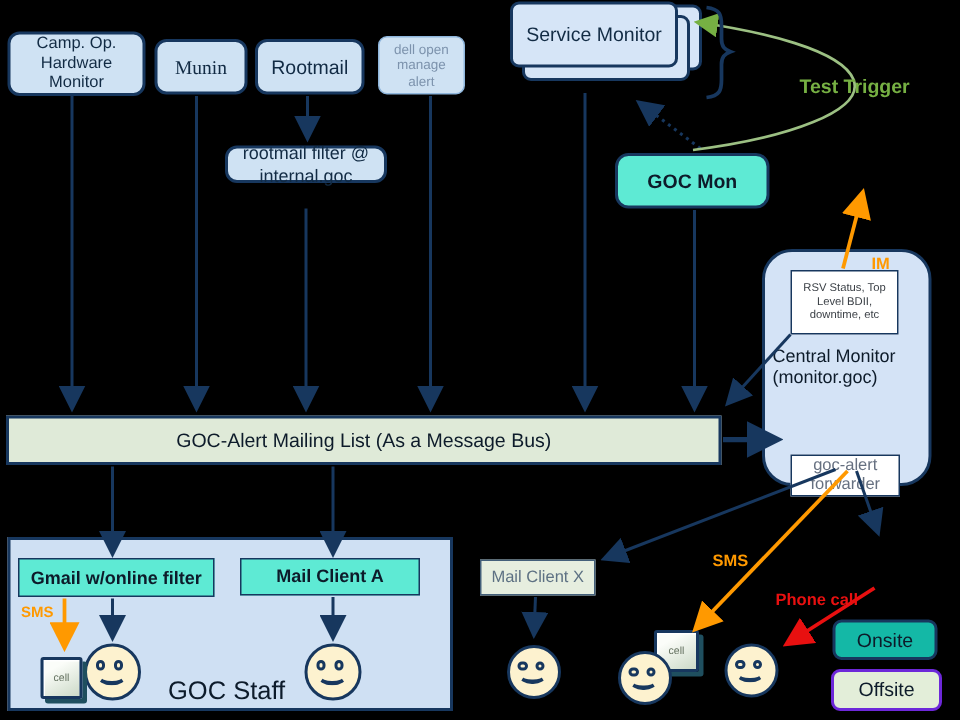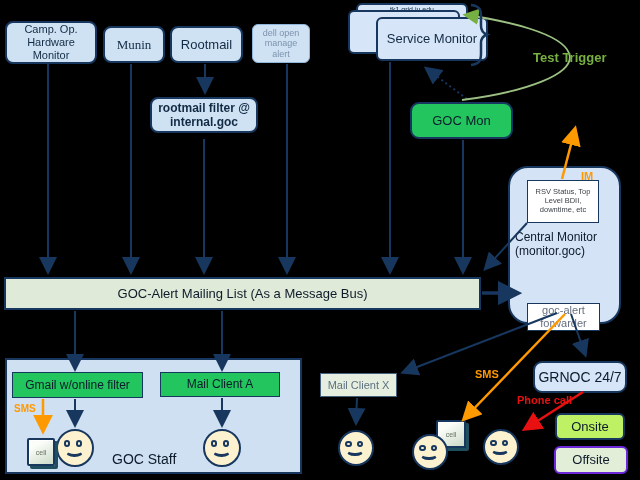--- a/index.html
+++ b/index.html
@@ -3,21 +3,21 @@
 <meta charset="utf-8">
 <style>
   html,body{margin:0;padding:0;background:#000;}
   .stage{position:relative;width:640px;height:480px;background:#000;
          font-family:"Liberation Sans","DejaVu Sans",sans-serif;overflow:hidden;padding-left:48px;}
   .box{position:absolute;display:flex;align-items:center;justify-content:center;
        box-sizing:border-box;text-align:center;z-index:2;}
   .box span{white-space:pre-line;line-height:1.18;}
   .blue{background:#cfe2f3;border:2px solid #17375e;color:#122b44;}
   .lblue{background:#d6e5f7;border:2px solid #17375e;color:#122b44;}
-  .green{background:#22c55e;border:2px solid #17375e;color:#0d1b2a;}
+  .green{background:#5eead4;border:2px solid #17375e;color:#0d1b2a;font-weight:bold;}
   .white{background:#ffffff;border:1.5px solid #17375e;}
   .r6{border-radius:6px;}.r8{border-radius:8px;}.r9{border-radius:9px;}.r20{border-radius:20px;}
   .lbl{position:absolute;font-weight:bold;z-index:6;white-space:nowrap;}
   .smiley{position:absolute;border:2.5px solid #17375e;border-radius:50%;
           background:#fdf2cf;box-sizing:border-box;z-index:3;}
   .eye{position:absolute;width:19%;height:19%;border:2px solid #17375e;border-radius:50%;
        box-sizing:border-box;}
   .eye.l{left:17%;top:27%;} .eye.r{left:52%;top:27%;}
   .mouth{position:absolute;left:20%;top:40%;width:56%;height:36%;box-sizing:border-box;
          border:2px solid transparent;border-bottom:3px solid #17375e;border-radius:50%;}
@@ -48,25 +48,25 @@
        background:#cfe2f3;border:1.5px solid #8fb6dc;color:#7d93ad;">
     <span>dell open
 manage
 alert</span>
   </div>
 
   <div class="box lblue r6" style="left:356px;top:3px;width:112px;height:44px;align-items:flex-start;">
     <span style="font-size:7px;margin-top:1px;">tk1.grid.iu.edu</span>
   </div>
   <div class="box lblue r6" style="left:348px;top:10px;width:112px;height:44px;"></div>
-  <div class="box lblue r6" style="left:340px;top:17px;width:112px;height:44px;font-size:13px;margin-left:36px;">
+  <div class="box lblue r6" style="left:340px;top:1px;width:112px;height:44px;font-size:13px;">
     <span>Service Monitor</span>
   </div>
 
-  <div class="box blue r8" style="left:150px;top:97px;width:108px;height:36px;font-size:12px;font-weight:bold;">
+  <div class="box blue r8" style="left:150px;top:97px;width:108px;height:25px;font-size:12px;">
     <span>rootmail filter @
 internal.goc</span>
   </div>
 
   <div class="box green r9" style="left:410px;top:102px;width:103px;height:37px;font-size:13px;">
     <span>GOC Mon</span>
   </div>
 
 
   <div class="box r20" style="left:508px;top:166px;width:113px;height:158px;
@@ -91,21 +91,21 @@
   </div>
 
   <div class="box" style="left:5px;top:358px;width:297px;height:116px;
        background:#cfe0f3;border:2px solid #17375e;z-index:1;"></div>
   <div class="box green" style="left:12px;top:372px;width:131px;height:26px;font-size:12px;border-width:1.5px;">
     <span>Gmail w/online filter</span>
   </div>
   <div class="box green" style="left:160px;top:372px;width:120px;height:25px;font-size:12px;border-width:1.5px;">
     <span>Mail Client A</span>
   </div>
-  <div class="lbl" style="left:112px;top:451px;font-size:14px;font-weight:normal;color:#0d1b2a;">GOC Staff</div>
+  <div class="lbl" style="left:112px;top:451px;font-size:17px;font-weight:normal;color:#0d1b2a;">GOC Staff</div>
   <div class="lbl" style="left:14px;top:403px;font-size:10px;color:#ff9900;">SMS</div>
   <div class="cellkey" style="left:27px;top:438px;width:28px;height:28px;z-index:4;">
     <span>cell</span>
   </div>
   <div class="smiley" style="left:56px;top:429px;width:38px;height:38px;">
     <i class="eye l"></i>
     <i class="eye r"></i>
     <i class="mouth"></i>
   </div>
   <div class="smiley" style="left:203px;top:429px;width:38px;height:38px;">
@@ -130,25 +130,22 @@
     <i class="eye l"></i>
     <i class="eye r"></i>
     <i class="mouth"></i>
   </div>
   <div class="smiley" style="left:483px;top:429px;width:36px;height:36px;">
     <i class="eye l"></i>
     <i class="eye r"></i>
     <i class="mouth"></i>
   </div>
 
-  <div class="box lblue r9" style="left:533px;top:361px;width:94px;height:32px;font-size:14px;color:#0d1b2a;">
-    <span>GRNOC 24/7</span>
-  </div>
   <div class="box r6" style="left:555px;top:413px;width:70px;height:27px;font-size:13px;
-       background:#bef264;border:2px solid #17375e;color:#0d1b2a;">
+       background:#14b8a6;border:2px solid #17375e;color:#0d1b2a;">
     <span>Onsite</span>
   </div>
   <div class="box r6" style="left:554px;top:446px;width:74px;height:28px;font-size:13px;
        background:#e3eed9;border:2px solid #6d28d9;color:#0d1b2a;">
     <span>Offsite</span>
   </div>
 
   <div class="lbl" style="left:533px;top:50px;font-size:13px;color:#76b043;">Test Trigger</div>
   <div class="lbl" style="left:581px;top:141px;font-size:11px;color:#ff9900;margin-top:29px;">IM</div>
   <div class="lbl" style="left:475px;top:368px;font-size:11px;color:#ff9900;">SMS</div>

